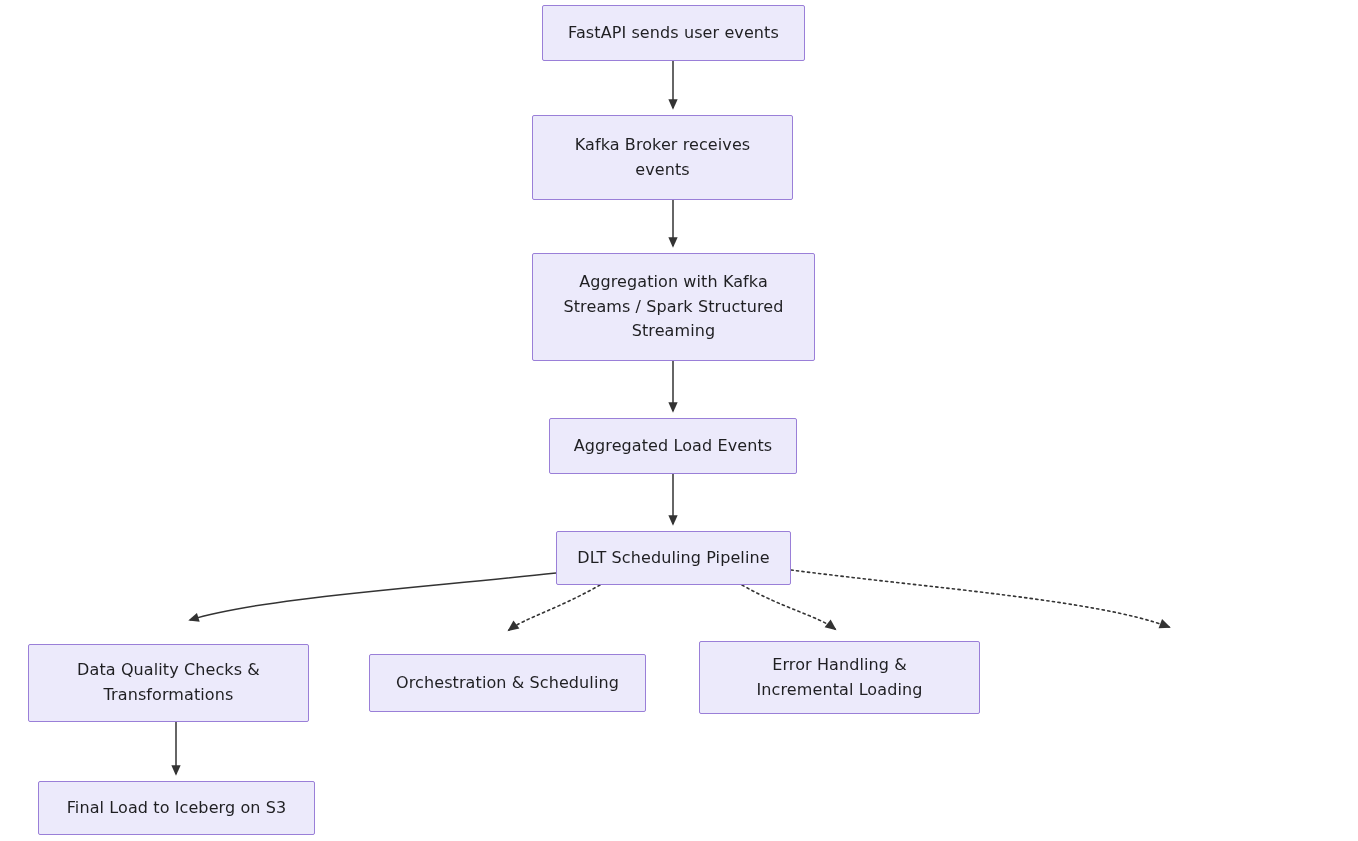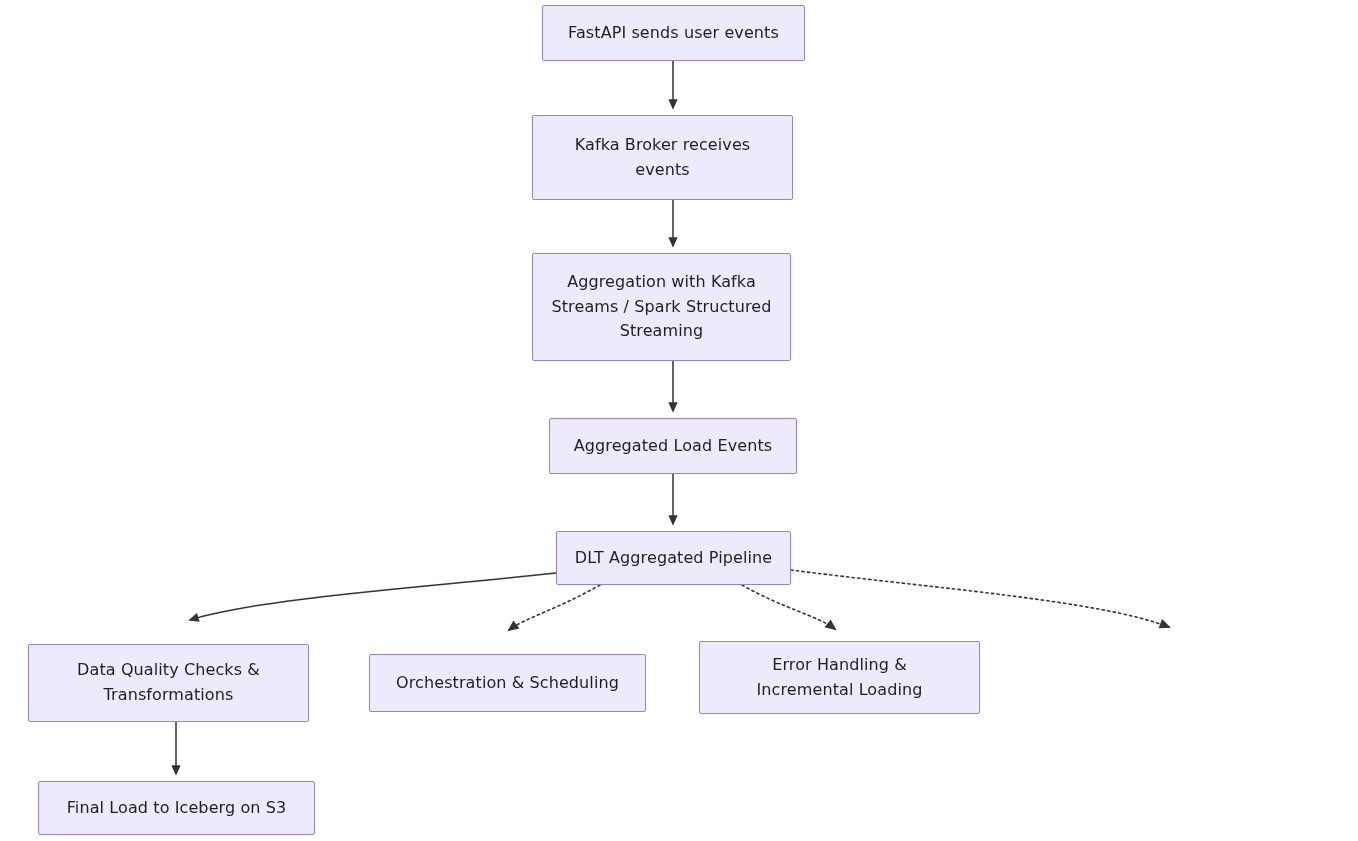--- a/index.html
+++ b/index.html
@@ -73,32 +73,32 @@
 
   <div class="node" style="left: 542px; top: 5px; width: 263px; height: 56px;">
     <span class="node-label">FastAPI sends user events</span>
   </div>
 
   <div class="node" style="left: 532px; top: 115px; width: 261px; height: 85px;">
     <span class="node-label">Kafka Broker receives
 events</span>
   </div>
 
-  <div class="node" style="left: 532px; top: 253px; width: 259px; height: 108px;">
+  <div class="node" style="left: 532px; top: 253px; width: 283px; height: 108px;">
     <span class="node-label">Aggregation with Kafka
 Streams / Spark Structured
 Streaming</span>
   </div>
 
   <div class="node" style="left: 549px; top: 418px; width: 248px; height: 56px;">
     <span class="node-label">Aggregated Load Events</span>
   </div>
 
   <div class="node" style="left: 556px; top: 531px; width: 235px; height: 54px;">
-    <span class="node-label">DLT Aggregated Pipeline</span>
+    <span class="node-label">DLT Scheduling Pipeline</span>
   </div>
 
   <div class="node" style="left: 28px; top: 644px; width: 281px; height: 78px;">
     <span class="node-label">Data Quality Checks &amp;
 Transformations</span>
   </div>
 
   <div class="node" style="left: 369px; top: 654px; width: 277px; height: 58px;">
     <span class="node-label">Orchestration &amp; Scheduling</span>
   </div>

